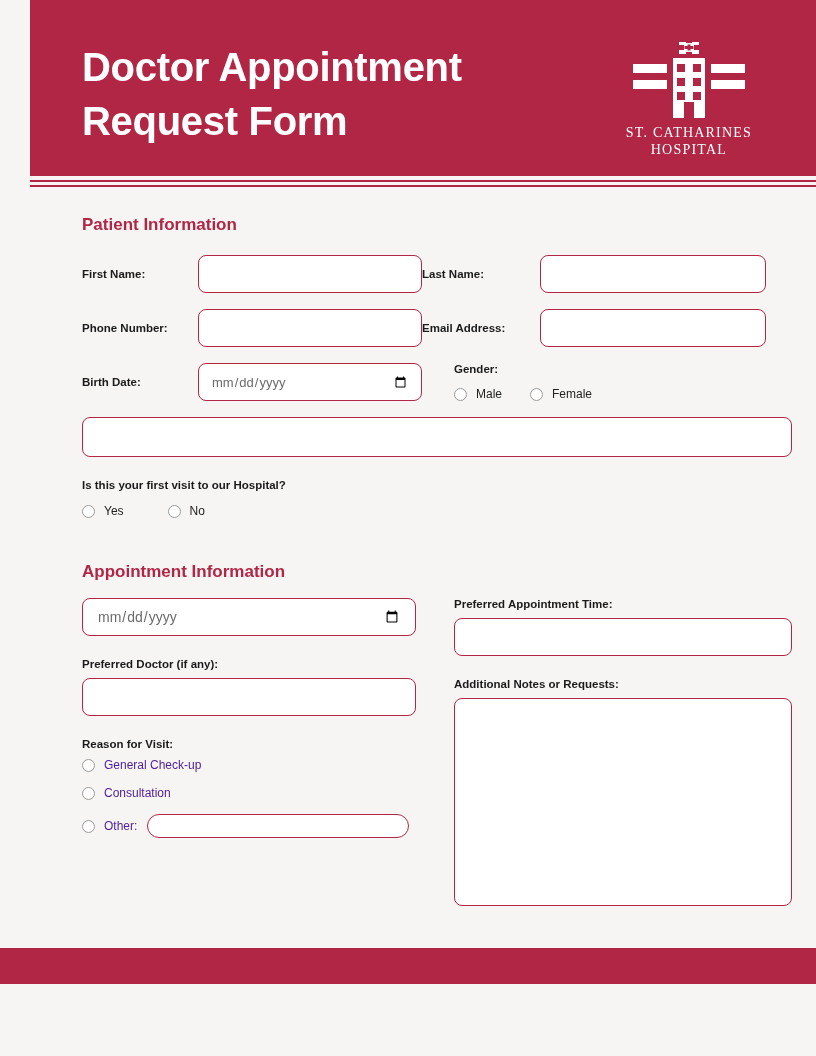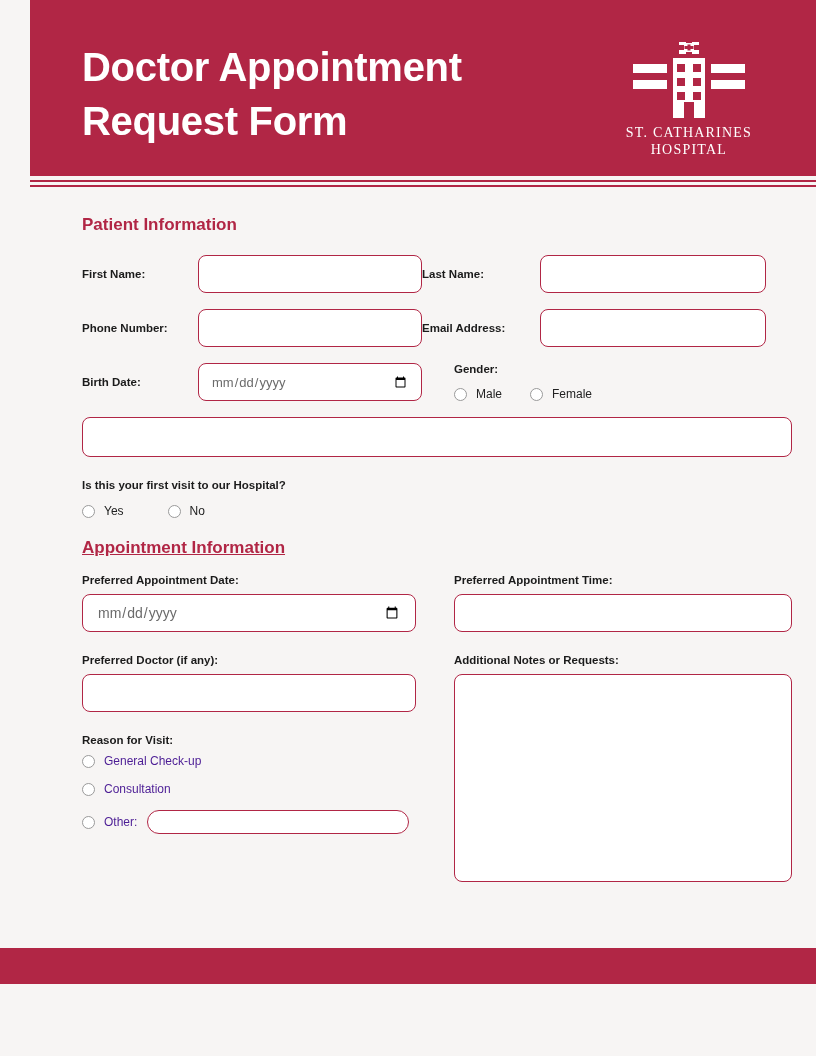--- a/index.html
+++ b/index.html
@@ -71,21 +71,21 @@
   .body {
     padding: 20px 52px 0 52px;
     position: relative;
   }
   .section-title {
     color: #b12645;
     font-size: 17px;
     font-weight: bold;
     margin: 8px 0 20px 0;
   }
-  .section-title.second { margin-top: 20px; margin-bottom: 16px; text-decoration: underline; }
+  .section-title.second { margin-top: 44px; margin-bottom: 16px; }
 
   .row {
     display: flex;
     align-items: center;
     margin-bottom: 16px;
   }
   .col {
     display: flex;
     align-items: center;
   }
@@ -314,21 +314,20 @@
       <div class="yn-item">
         <span class="radio"></span>
         <span class="radio-text">No</span>
       </div>
     </div>
 
     <div class="section-title second">Appointment Information</div>
 
     <div class="appt">
       <div class="appt-col">
-        <span class="small-lbl">Preferred Appointment Date:</span>
         <input class="wide-field" type="date" placeholder="mm/dd/yyyy" style="">
 
         <div class="gap-22"></div>
 
         <span class="small-lbl">Preferred Doctor (if any):</span>
         <input class="wide-field" type="text" value="" style="">
 
         <div class="gap-22"></div>
 
         <span class="small-lbl">Reason for Visit:</span>

